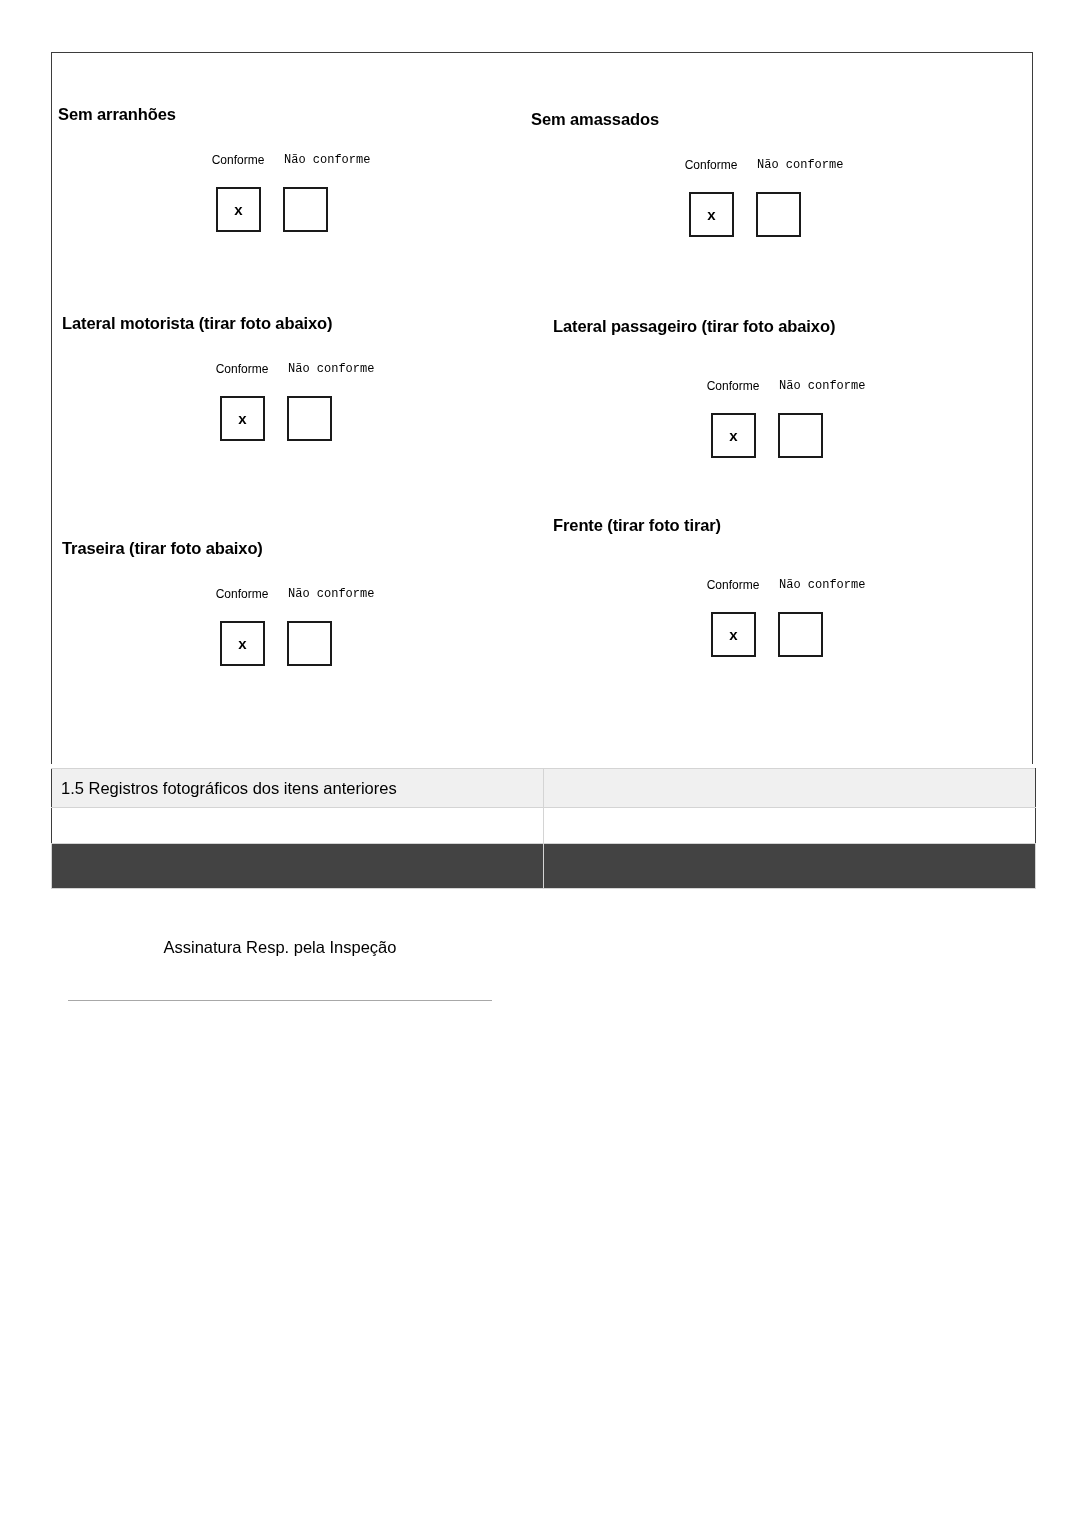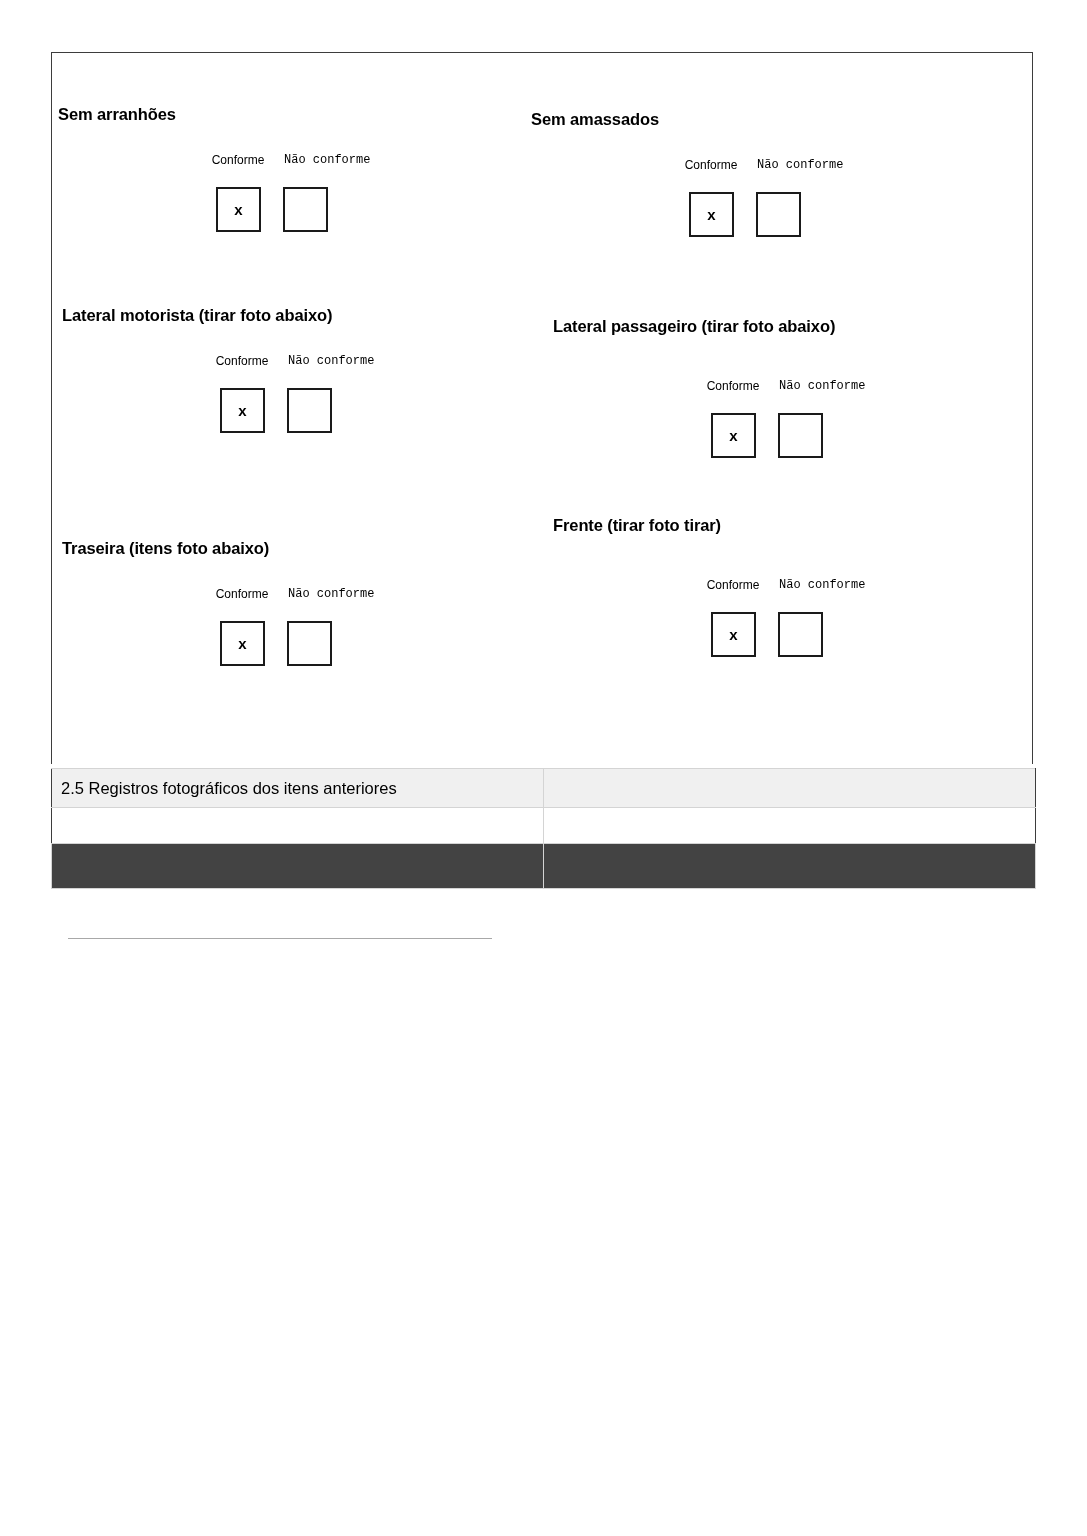--- a/index.html
+++ b/index.html
@@ -169,21 +169,21 @@
       <span class="lbl-conforme">Conforme</span>
       <span class="lbl-nao">Não conforme</span>
     </div>
     <div class="boxes" style="left:22px; top:34px;">
       <div class="cbox">x</div>
       <div class="cbox second"></div>
     </div>
   </div>
 </div>
 
-<div class="item" style="left:62px; top:306px;">
+<div class="item" style="left:62px; top:314px;">
   <div class="item-title">Lateral motorista (tirar foto abaixo)</div>
   <div class="choice-row" style="left:136px; top:48px; width:300px; height:100px;">
     <div class="choice-labels" style="left:0; top:0;">
       <span class="lbl-conforme">Conforme</span>
       <span class="lbl-nao">Não conforme</span>
     </div>
     <div class="boxes" style="left:22px; top:34px;">
       <div class="cbox">x</div>
       <div class="cbox second"></div>
     </div>
@@ -198,21 +198,21 @@
       <span class="lbl-nao">Não conforme</span>
     </div>
     <div class="boxes" style="left:22px; top:34px;">
       <div class="cbox">x</div>
       <div class="cbox second"></div>
     </div>
   </div>
 </div>
 
 <div class="item" style="left:62px; top:539px;">
-  <div class="item-title">Traseira (itens foto abaixo)</div>
+  <div class="item-title">Traseira (tirar foto abaixo)</div>
   <div class="choice-row" style="left:136px; top:48px; width:300px; height:100px;">
     <div class="choice-labels" style="left:0; top:0;">
       <span class="lbl-conforme">Conforme</span>
       <span class="lbl-nao">Não conforme</span>
     </div>
     <div class="boxes" style="left:22px; top:34px;">
       <div class="cbox">x</div>
       <div class="cbox second"></div>
     </div>
   </div>
@@ -229,30 +229,31 @@
       <div class="cbox">x</div>
       <div class="cbox second"></div>
     </div>
   </div>
 </div>
 
 <table id="photo-table">
   <tbody>
       <tr class="section-header">
     <td class="col-left">
-      <div class="hdr-text">2.5 Registros fotográficos dos itens anteriores</div>
+      <div class="hdr-text">1.5 Registros fotográficos dos itens anteriores</div>
     </td>
     <td class="col-right"></td>
   </tr>
   <tr class="photo-slot">
     <td class="col-left"></td>
     <td class="col-right"></td>
   </tr>
   <tr class="footer-bar">
     <td class="col-left"></td>
     <td class="col-right"></td>
   </tr>
 </tbody>
   </table>
 
 <div id="signature-block">
+  <div id="signature-caption">Assinatura Resp. pela Inspeção</div>
   <div id="signature-line"></div>
 </div>
 
 </body></html>

